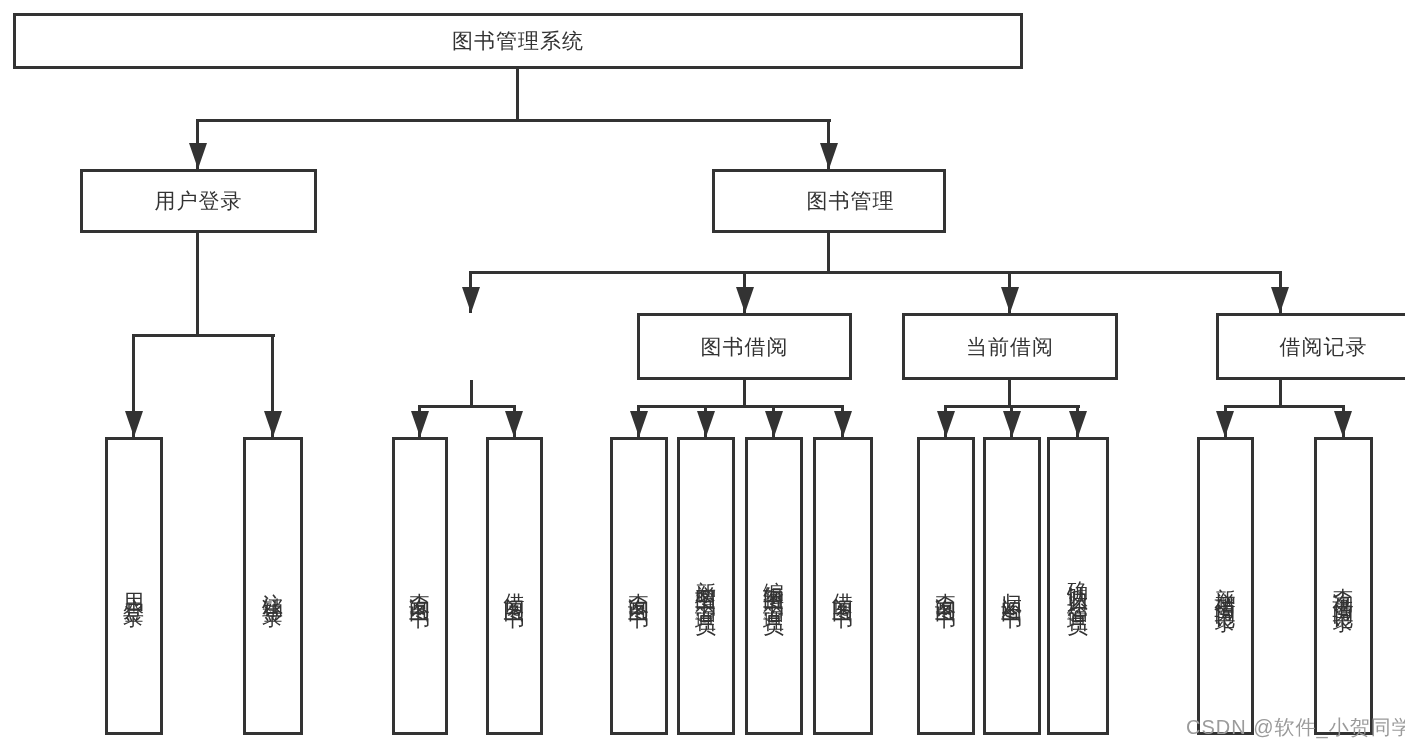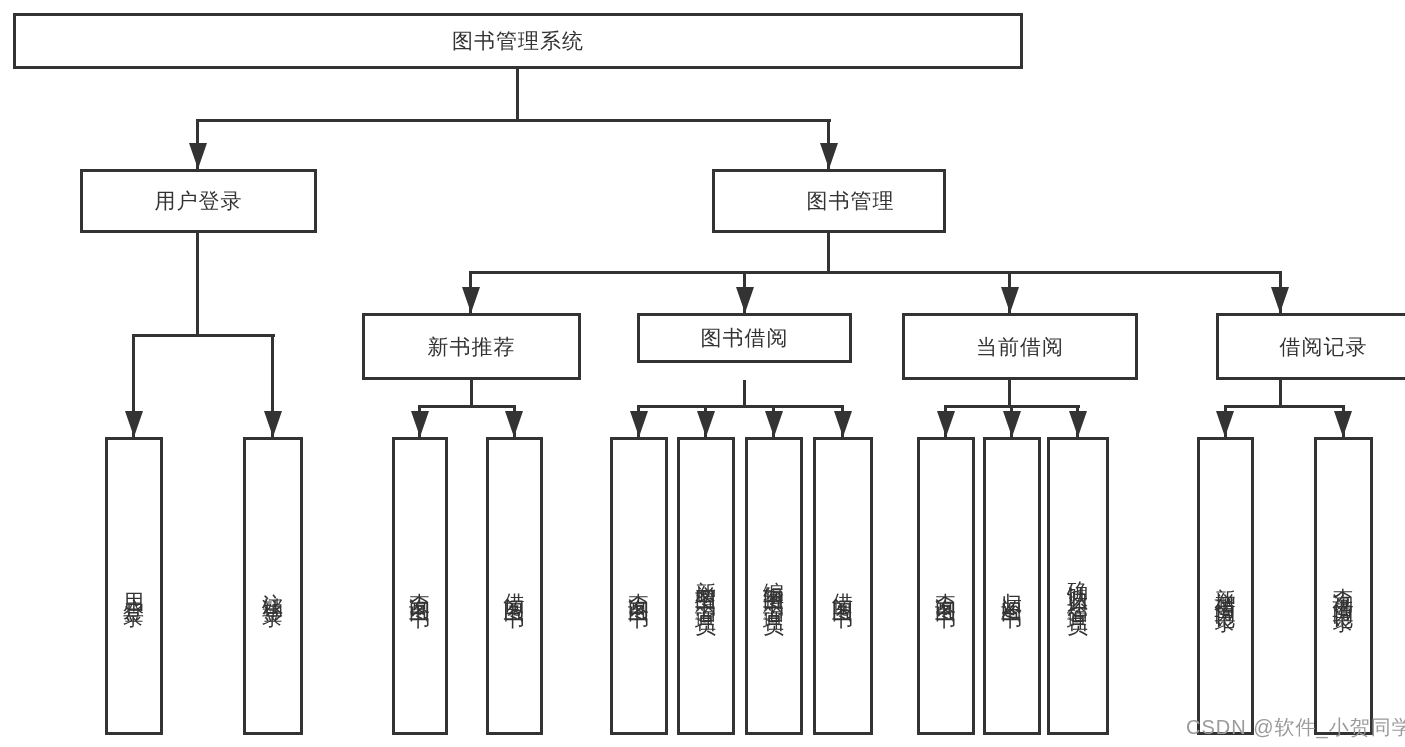--- a/index.html
+++ b/index.html
@@ -94,27 +94,24 @@
   <div class="hline" style="left:469px;  top:271px; width:813px;"></div>
   <div class="vline" style="left:469px;  top:271px; height:42px;"></div>
   <div class="vline" style="left:743px;  top:271px; height:42px;"></div>
   <div class="vline" style="left:1008px; top:271px; height:42px;"></div>
   <div class="vline" style="left:1279px; top:271px; height:42px;"></div>
   <div class="arrow" style="left:462px;  top:287px;"></div>
   <div class="arrow" style="left:736px;  top:287px;"></div>
   <div class="arrow" style="left:1001px; top:287px;"></div>
   <div class="arrow" style="left:1271px; top:287px;"></div>
 
-  <div class="box" style="left:362px; top:313px; width:219px; height:67px;">
-    <span class="lbl">新书推荐</span>
-  </div>
-  <div class="box" style="left:637px; top:313px; width:215px; height:50px;">
+  <div class="box" style="left:637px; top:313px; width:215px; height:67px;">
     <span class="lbl">图书借阅</span>
   </div>
-  <div class="box" style="left:902px; top:313px; width:236px; height:67px;">
+  <div class="box" style="left:902px; top:313px; width:216px; height:67px;">
     <span class="lbl">当前借阅</span>
   </div>
   <div class="box" style="left:1173px; top:313px; width:215px; height:67px;margin-left:43px;">
     <span class="lbl">借阅记录</span>
   </div>
 
   <div class="vline" style="left:470px; top:380px; height:27px;"></div>
   <div class="hline" style="left:418px; top:405px; width:98px;"></div>
   <div class="vline" style="left:418px; top:405px; height:32px;"></div>
   <div class="vline" style="left:513px; top:405px; height:32px;"></div>

